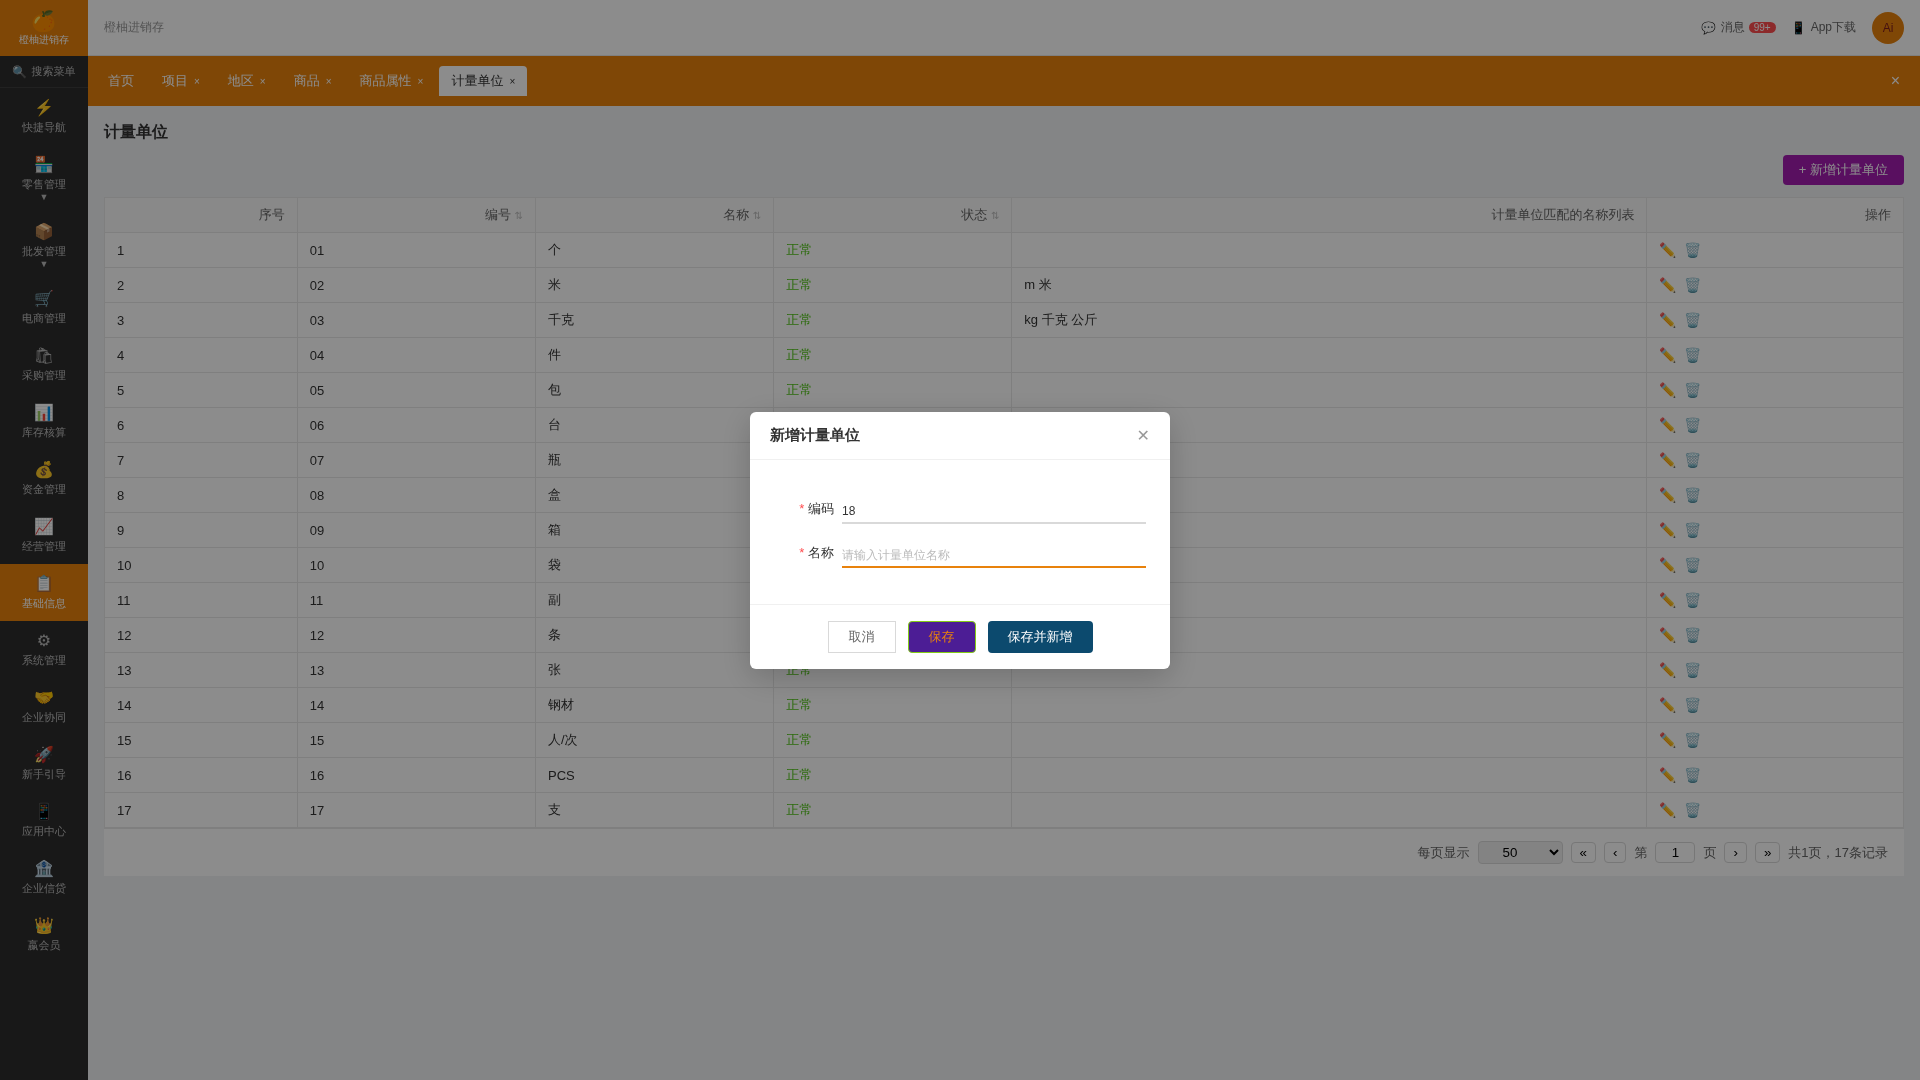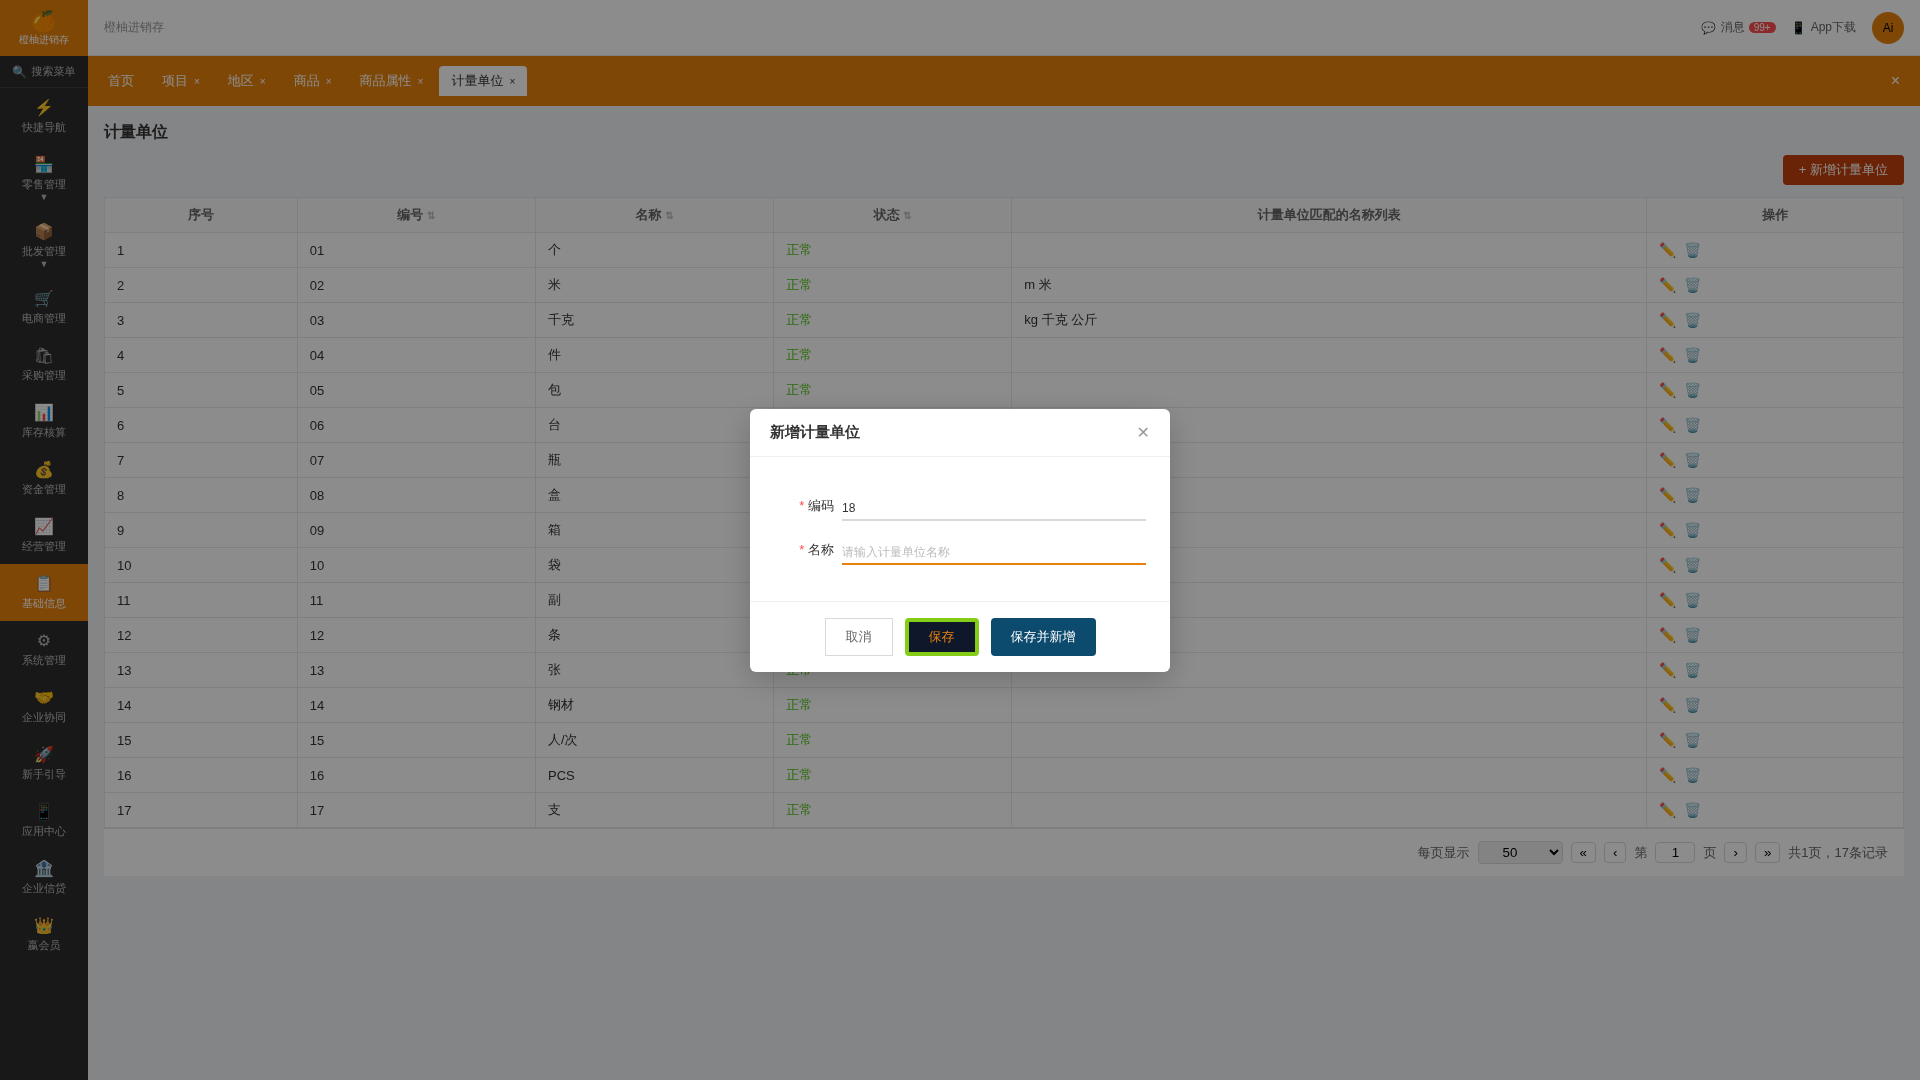--- a/index.html
+++ b/index.html
@@ -38,21 +38,21 @@
 
     
     .topbar {
       height: 56px; background: #fff; display: flex; align-items: center; justify-content: space-between;
       padding: 0 16px; border-bottom: 1px solid #e8e8e8; flex-shrink: 0;
     }
     .topbar-left { display: flex; align-items: center; gap: 8px; }
     .topbar-right { display: flex; align-items: center; gap: 16px; }
     .topbar-icon-btn { display: flex; align-items: center; gap: 4px; color: #666; font-size: 12px; cursor: pointer; }
     .badge { background: #ff4d4f; color: #fff; border-radius: 8px; padding: 0 5px; font-size: 10px; }
-    .avatar { width: 32px; height: 32px; border-radius: 50%; background: #e8820c; display: flex; align-items: center; justify-content: center; color: #000000; font-size: 12px; cursor: pointer; }
+    .avatar { width: 32px; height: 32px; border-radius: 50%; background: #e8820c; display: flex; align-items: center; justify-content: center; color: #7f1d1d; font-size: 12px; cursor: pointer; }
 
     
     .tabbar {
       height: 50px; background: #e8820c; display: flex; align-items: center; padding: 0 8px;
       flex-shrink: 0; gap: 4px;
     }
     .tab {
       height: 30px; padding: 0 12px; display: flex; align-items: center; gap: 6px;
       border-radius: 4px 4px 0 0; cursor: pointer; font-size: 13px; color: #fff;
     }
@@ -63,29 +63,29 @@
     
     .content {
       flex: 1; overflow: auto; padding: 16px; position: relative;
     }
 
     .page-title { font-size: 16px; color: #333; margin-bottom: 12px; font-weight: bold; }
 
     
     .toolbar { display: flex; justify-content: flex-end; margin-bottom: 12px; }
     .btn-primary {
-      background: #c2410c; color: #fff; border: none; padding: 6px 16px;
+      background: #a21caf; color: #fff; border: none; padding: 6px 16px;
       border-radius: 4px; cursor: pointer; font-size: 13px;
     }
 
     
     .data-table { width: 100%; border-collapse: collapse; background: #fff; }
     .data-table th {
       background: #fafafa; border: 1px solid #e8e8e8; padding: 8px 12px;
-      text-align: center; font-weight: bold; color: #666; white-space: nowrap;
+      text-align: right; font-weight: normal; color: #666; white-space: nowrap;
     }
     .data-table td {
       border: 1px solid #e8e8e8; padding: 8px 12px; color: #333;
     }
     .status-normal { color: #52c41a; }
     .action-btns { display: flex; gap: 8px; }
     .action-btn { color: #666; cursor: pointer; font-size: 14px; }
 
     
     .pagination {
@@ -126,21 +126,21 @@
     .form-input.active-input { border-bottom-color: #e8820c; }
     .form-input::placeholder { color: #bbb; }
     .modal-footer {
       padding: 16px 24px; display: flex; justify-content: center; gap: 12px; border-top: 1px solid #f0f0f0;
     }
     .btn-cancel {
       padding: 6px 20px; border: 1px solid #d9d9d9; border-radius: 0; background: #fff;
       cursor: pointer; color: #666; font-size: 13px;
     }
     .btn-save {
-      padding: 6px 20px; border: 4px solid #84cc16; border-radius: 4px; background: #0f172a;
+      padding: 6px 20px; border: 1px solid #84cc16; border-radius: 4px; background: #4c1d95;
       cursor: pointer; color: #e8820c; font-size: 13px;
     }
     .btn-save-new {
       padding: 6px 20px; border: none; border-radius: 4px; background: #0c4a6e;
       cursor: pointer; color: #fff; font-size: 13px;
     }
 
     
     .sort-icon { font-size: 10px; color: #bbb; }
   </style>

